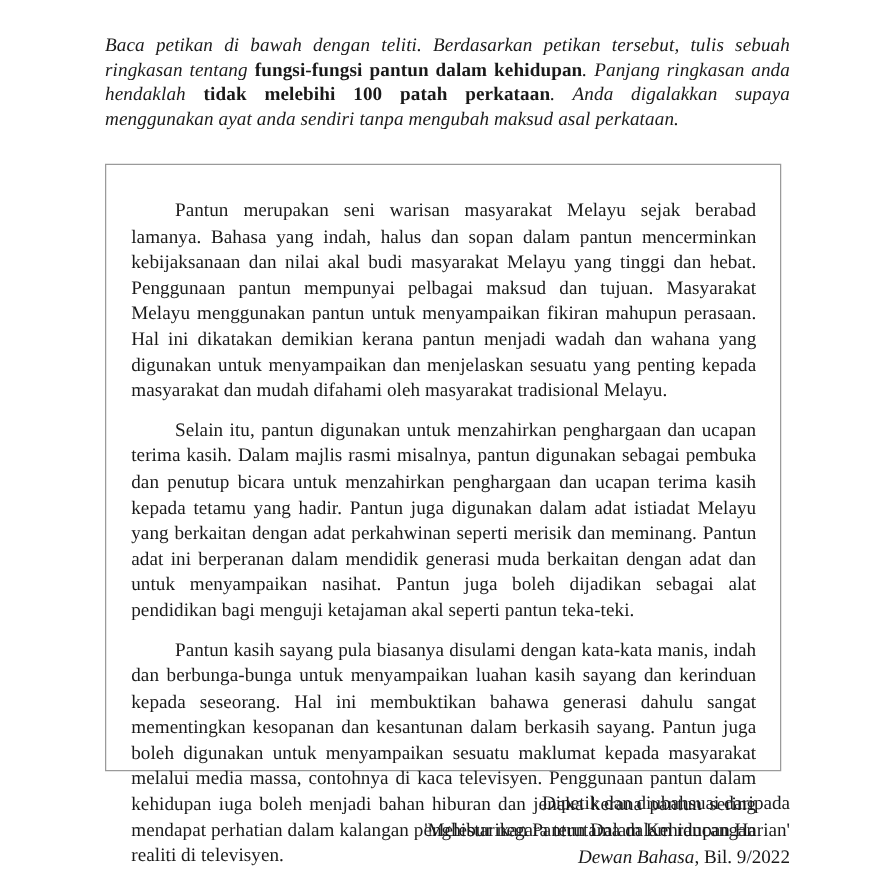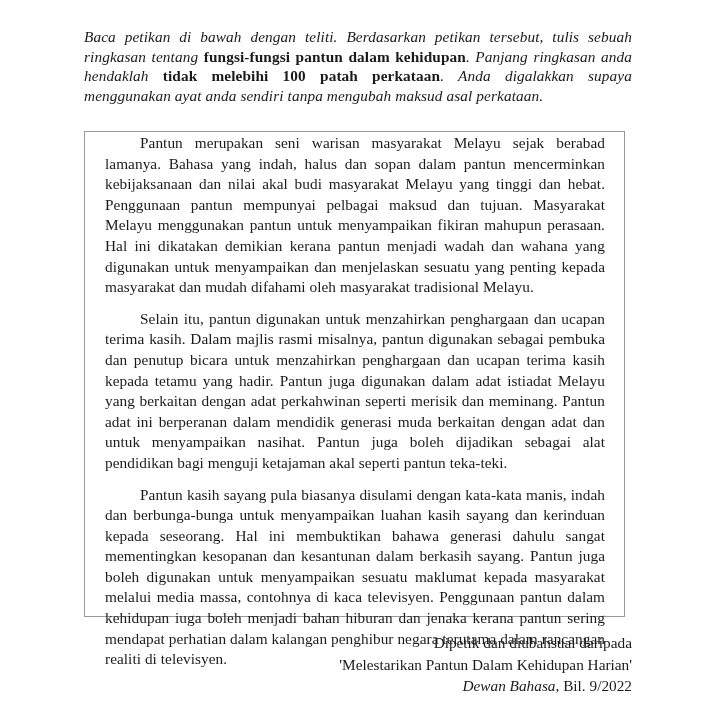--- a/index.html
+++ b/index.html
@@ -50,21 +50,21 @@
     top: 131px;
     width: 541px;
     height: 486px;
     border: 1px solid #9a9a9a;
     box-sizing: border-box;
     background: #ffffff;
   }
   .passage-inner {
     position: absolute;
     left: 20px;
-    top: 1px;
+    top: 27px;
     width: 500px;
   }
   .passage-para {
     margin: 0 0 11px 0;
     text-indent: 35px;
     font-size: 15.3px;
     line-height: 20.6px;
     text-align: justify;
     text-justify: inter-word;
     letter-spacing: 0.05px;

